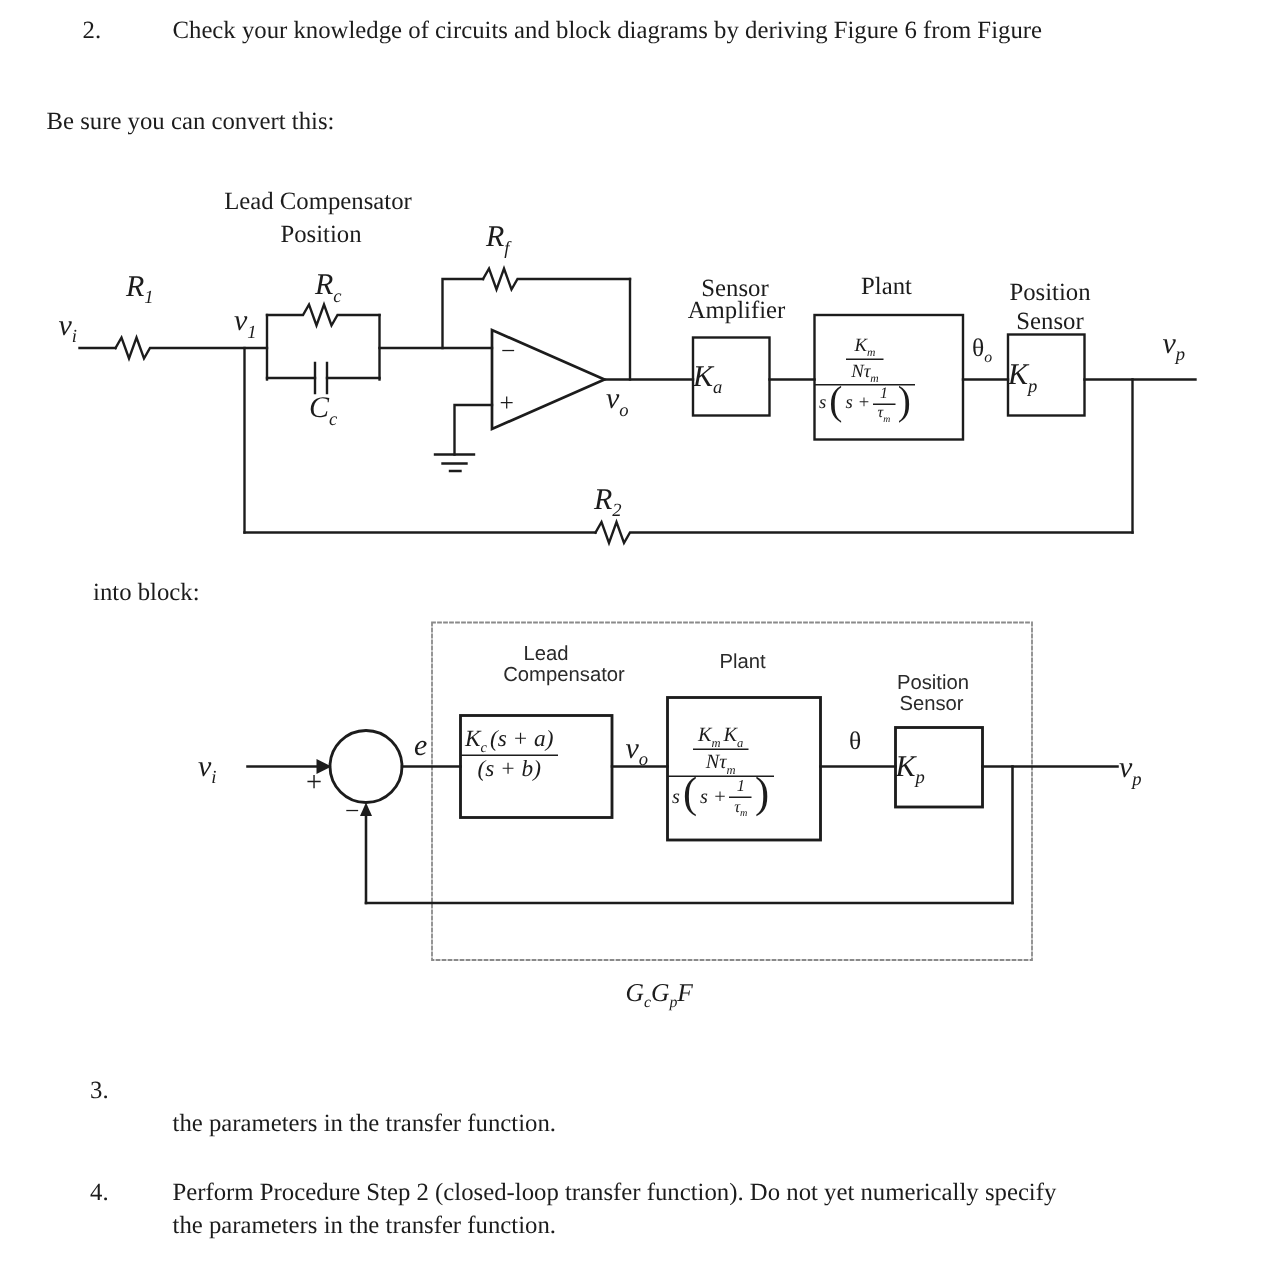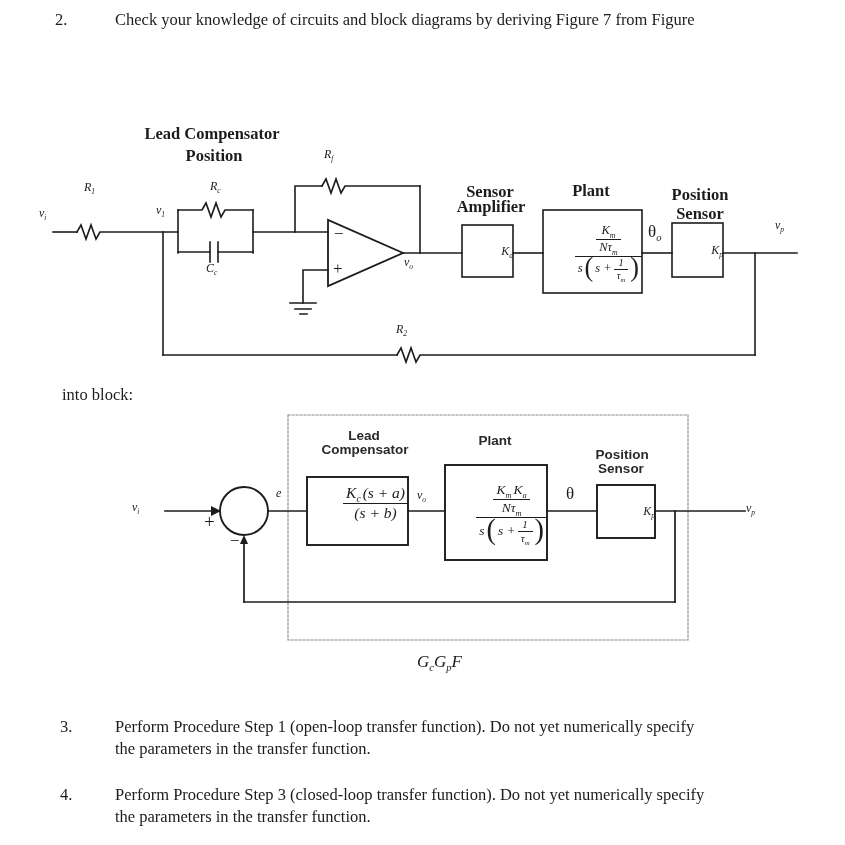--- a/index.html
+++ b/index.html
@@ -5,25 +5,25 @@
   * { box-sizing: border-box; margin: 0; padding: 0; }
   html,body { background:#ffffff; }
   .page {
     position: relative; width: 845px; height: 845px;
     background: #ffffff; color: #1c1c1c;
     font-family: "Liberation Serif", serif; overflow: hidden;
   }
   svg.lines { position: absolute; left: 0; top: 0; }
   .lbl { position: absolute; white-space: nowrap; }
   .body-t { font-size: 16.5px; line-height: 22px; }
-  .math { font-style: italic; font-size: 12px; }
+  .math { font-style: italic; font-size: 20px; }
   .math sub, .vfrac sub { font-size: 62%; line-height: 0; font-style: italic; }
-  .ctr { transform: translateX(-50%); font-weight: bold; }
+  .ctr { transform: translateX(-50%); }
   .sans { font-family: "Liberation Sans", sans-serif; font-size: 13.5px; color:#2a2a2a;text-align:center; }
-  .boxlbl { position: absolute; display: flex; align-items: center; justify-content: flex-end; }
+  .boxlbl { position: absolute; display: flex; align-items: center; justify-content: flex-start; }
   .vfrac { display: inline-flex; flex-direction: column; align-items: center; font-style: italic; }
   .vfrac .bar { align-self: stretch; border-top: 1.3px solid #1c1c1c; height: 0; margin-top: 1px; }
   .vfrac .num, .vfrac .den { display: flex; align-items: center; justify-content: center; padding: 0 3px; gap: 2px; }
   .bigp { font-style: normal; font-size: 210%; font-weight: 300; display: inline-block;
           transform: scaleY(1.03); line-height: 0.85; }
   .sign { font-size: 17px; }
 </style>
 </head>
 <body>
 
@@ -82,28 +82,28 @@
       <rect x="597" y="485" width="58" height="53" stroke-width="1.9"></rect>
       <path d="M655,511 H745"></path>
       <path d="M675,511 V602"></path>
       <path d="M675,602 H244"></path>
       <path d="M244,602 V544"></path>
       <polygon points="240,544 248,544 244,535" fill="#1c1c1c" stroke="none"></polygon>
     </g>
   </svg>
 
   <div class="lbl body-t" style="left:55px; top:9px">2.</div>
-  <div class="lbl body-t" style="left:115px; top:9px">Check your knowledge of circuits and block diagrams by deriving Figure 7 from Figure</div>
+  <div class="lbl body-t" style="left:115px; top:9px">Check your knowledge of circuits and block diagrams by deriving Figure 6 from Figure</div>
+  <div class="lbl body-t" style="left:31px; top:70px">Be sure you can convert this:</div>
   <div class="lbl body-t" style="left:62px; top:384px">into block:</div>
 
   <div class="lbl body-t" style="left:60px;  top:716px">3.</div>
-  <div class="lbl body-t" style="left:115px; top:716px">Perform Procedure Step 1 (open-loop transfer function).  Do not yet numerically specify</div>
   <div class="lbl body-t" style="left:115px; top:738px">the parameters in the transfer function.</div>
   <div class="lbl body-t" style="left:60px;  top:784px">4.</div>
-  <div class="lbl body-t" style="left:115px; top:784px">Perform Procedure Step 3 (closed-loop transfer function).  Do not yet numerically specify</div>
+  <div class="lbl body-t" style="left:115px; top:784px">Perform Procedure Step 2 (closed-loop transfer function).  Do not yet numerically specify</div>
   <div class="lbl body-t" style="left:115px; top:806px">the parameters in the transfer function.</div>
 
   <div class="lbl body-t ctr" style="left:212px; top:123px">Lead Compensator</div>
   <div class="lbl body-t ctr" style="left:214px; top:145px">Position</div>
 
   <div class="lbl math" style="left:39px; top:206px"><span>v</span><sub>i</sub></div>
   <div class="lbl math" style="left:84px; top:180px"><span>R</span><sub>1</sub></div>
   <div class="lbl math" style="left:156px; top:203px"><span>v</span><sub>1</sub></div>
   <div class="lbl math" style="left:210px; top:179px"><span>R</span><sub>c</sub></div>
   <div class="lbl math" style="left:206px; top:261px"><span>C</span><sub>c</sub></div>
@@ -159,21 +159,21 @@
       <span><span>K</span><sub>p</sub></span>
     </div>
   <div class="lbl math" style="left:775px; top:218px"><span>v</span><sub>p</sub></div>
 
   <div class="lbl math" style="left:132px; top:500px"><span>v</span><sub>i</sub></div>
   <div class="lbl sign" style="left:204px; top:511px; font-size:19px">+</div>
   <div class="lbl sign" style="left:230px; top:531px">−</div>
   <div class="lbl math" style="left:276px; top:486px">e</div>
 
   <div class="lbl sans ctr" style="left:364px; top:428px">Lead</div>
-  <div class="lbl sans ctr" style="left:365px; top:442px">Compensator</div>
+  <div class="lbl sans ctr" style="left:376px; top:442px">Compensator</div>
 
   <div class="boxlbl" style="left:307px; top:477px; width:101px; height:52px; font-size:15.5px">
     <span class="vfrac">
       <span class="num">
           <span><span>K</span><sub>c</sub></span>
           <span>(s + a)</span>
         </span>
       <span class="bar"></span>
       <span class="den">(s + b)</span>
     </span>

